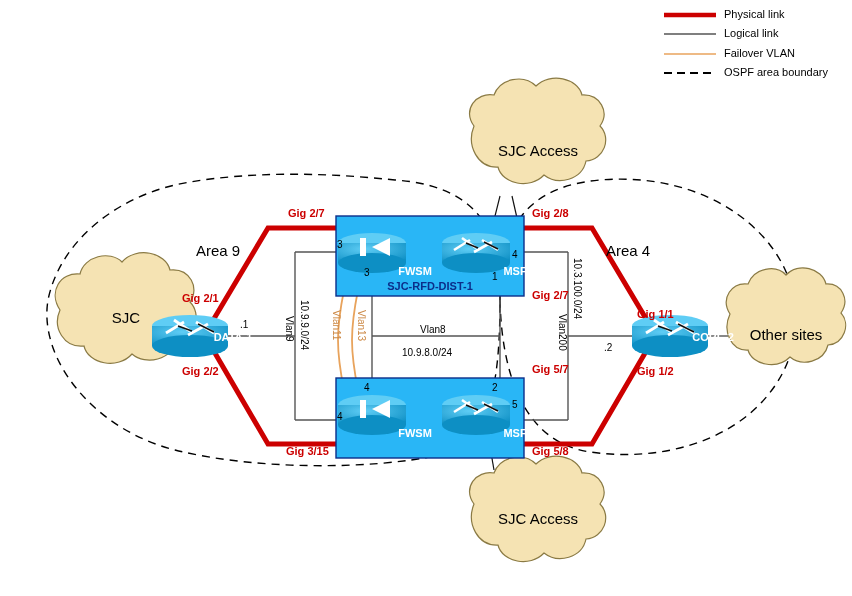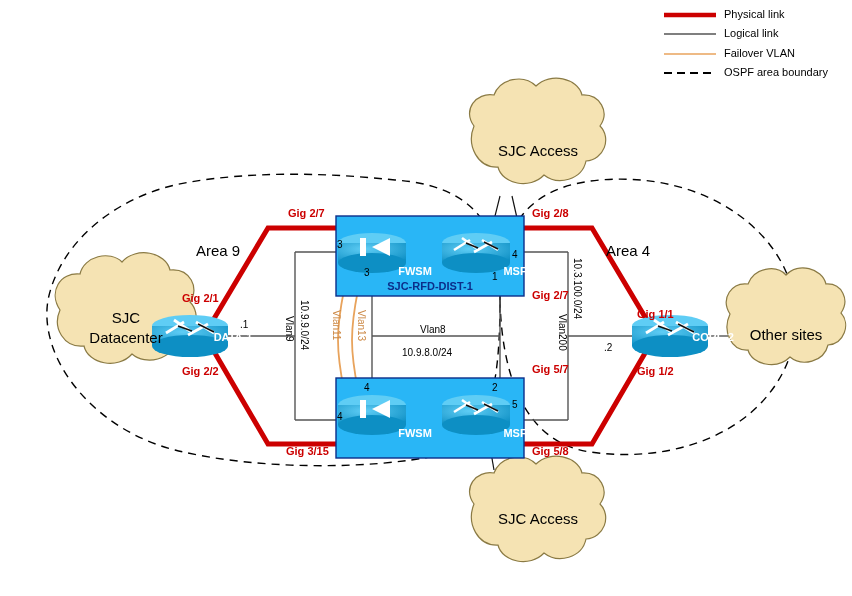--- a/index.html
+++ b/index.html
@@ -208,21 +208,20 @@
       <line x1="664" y1="73" x2="716" y2="73" stroke="#000000" stroke-width="1.8" stroke-dasharray="8,5"></line>
     </g>
   </svg>
 
   <div class="lbl legtxt" style="left:724px;top:9px;">Physical link</div>
   <div class="lbl legtxt" style="left:724px;top:28px;">Logical link</div>
   <div class="lbl legtxt" style="left:724px;top:48px;">Failover VLAN</div>
   <div class="lbl legtxt" style="left:724px;top:67px;">OSPF area boundary</div>
 
   <div class="lbl cloudtxt" style="left:64px;top:310px;width:124px;">SJC</div>
-  <div class="lbl cloudtxt" style="left:52px;top:330px;width:148px;">Datacenter</div>
   <div class="lbl cloudtxt" style="left:476px;top:143px;width:124px;">SJC Access</div>
   <div class="lbl cloudtxt" style="left:476px;top:511px;width:124px;">SJC Access</div>
   <div class="lbl cloudtxt" style="left:724px;top:327px;width:124px;">Other sites</div>
 
   <div class="lbl area" style="left:196px;top:243px;">Area 9</div>
   <div class="lbl area" style="left:606px;top:243px;">Area 4</div>
 
   <div class="lbl red" style="left:182px;top:293px;">Gig 2/1</div>
   <div class="lbl red" style="left:182px;top:366px;">Gig 2/2</div>
   <div class="lbl devname" style="left:152px;top:332px;width:76px;">DATA-1</div>

